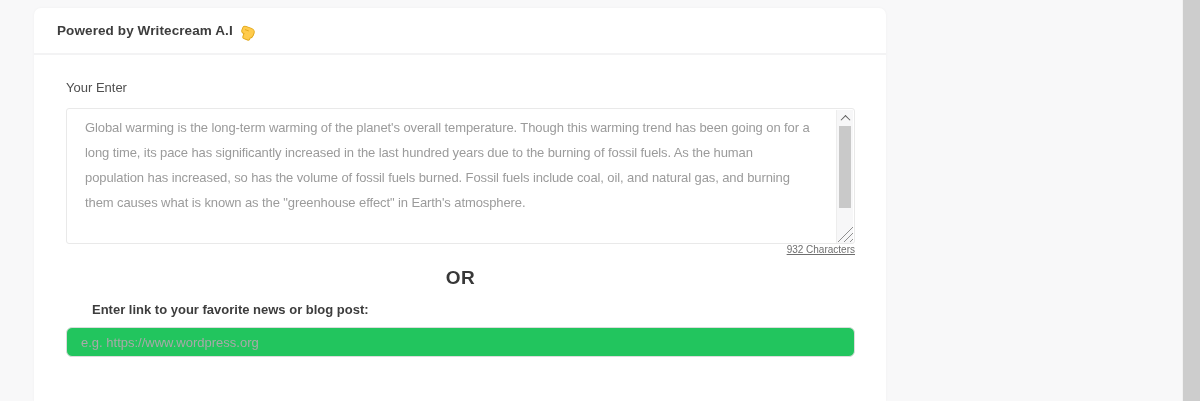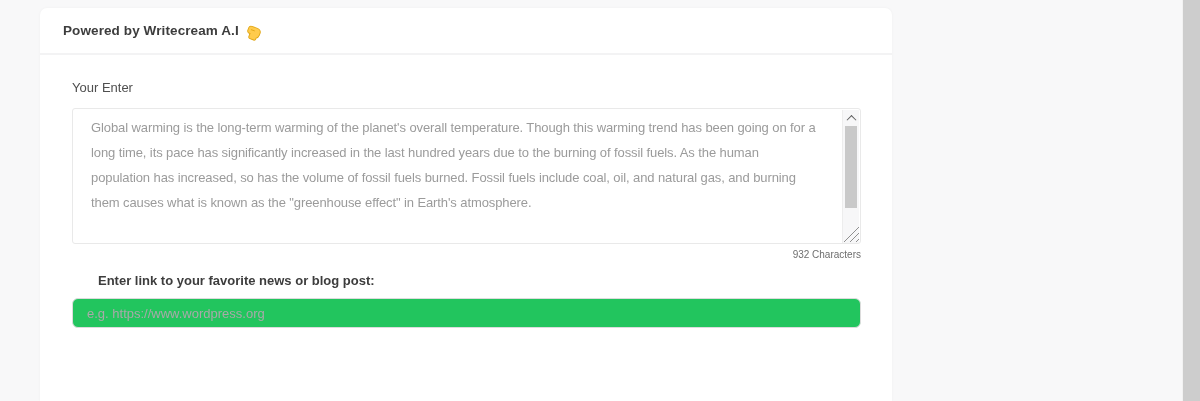--- a/index.html
+++ b/index.html
@@ -12,21 +12,21 @@
   }
   
   .page-scrollbar {
     position: absolute; top: 0; right: 0;
     width: 18px; height: 401px;
     background: #cdcdcd;
     border-left: 1px solid #f2f2f2;
   }
   
   .card {
-    position: absolute; left: 40px; top: 8px;
+    position: absolute; left: 34px; top: 8px;
     width: 852px; height: 393px;
     background: #ffffff;
     border-radius: 7px 7px 0 0;
     box-shadow: 0 0 3px rgba(0,0,0,0.04);
   }
   .card-header {
     height: 47px;
     display: flex; align-items: center;
     padding-left: 23px;
     border-bottom: 2px solid #f3f3f4;
@@ -97,21 +97,21 @@
     width: 16px; height: 16px;
     background: repeating-linear-gradient(135deg, transparent 0 3px, #8f8f8f 3px 4.2px);
     clip-path: polygon(100% 0, 100% 100%, 0 100%);
     cursor: nwse-resize;
   }
 
   .char-count {
     text-align: right;
     font-size: 10px;
     color: #6e6e6e;
-    margin-top: 5px;
+    text-decoration: underline;
   }
 
   .or-divider {
     text-align: center;
     font-size: 19px;
     font-weight: 700;
     color: #383838;
     letter-spacing: .5px;
     margin-top: 12px;
     line-height: 22px;
@@ -173,20 +173,21 @@
         <div class="sb-btn down">
           <span class="chev down"></span>
         </div>
       </div>
 
       <div class="resize-grip"></div>
     </div>
 
     <div class="char-count">932 Characters</div>
 
+    <div class="or-divider">OR</div>
 
     <div class="link-label">Enter link to your favorite news or blog post:</div>
 
     <input class="link-input" type="text" placeholder="e.g. https://www.wordpress.org" style="">
 
   </div>
 </div>
 
 <div class="page-scrollbar"></div>
 

